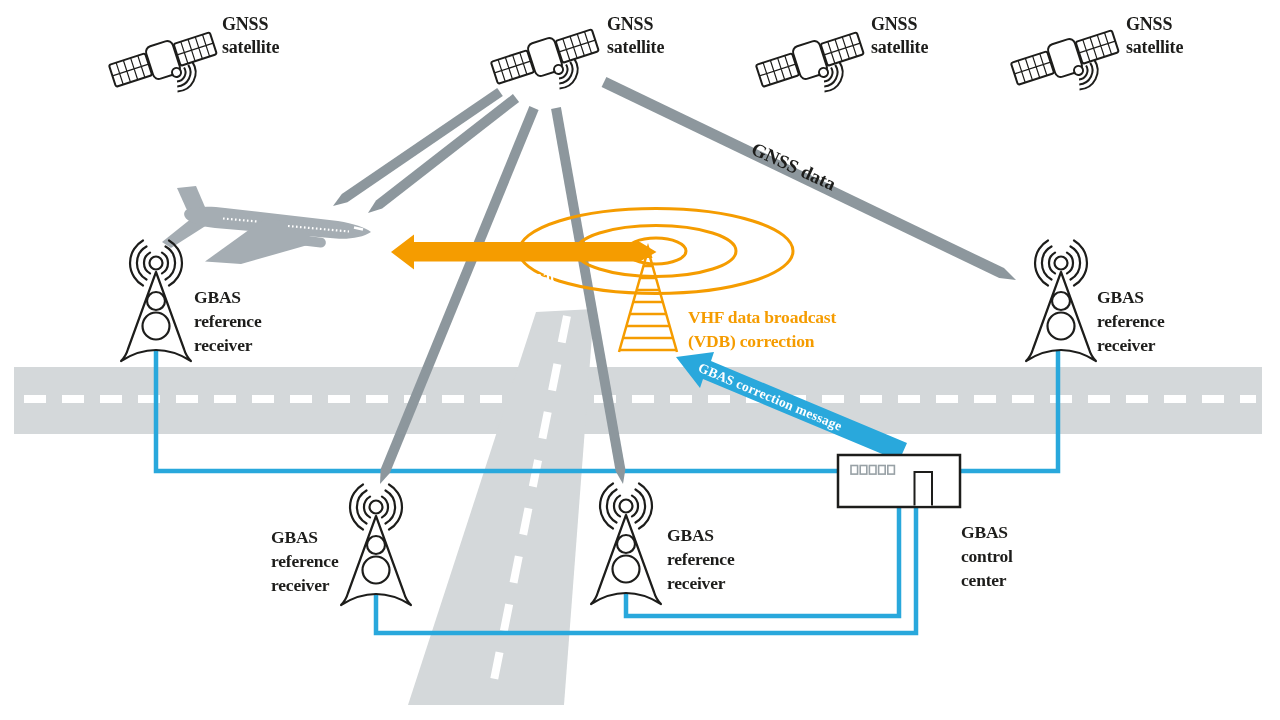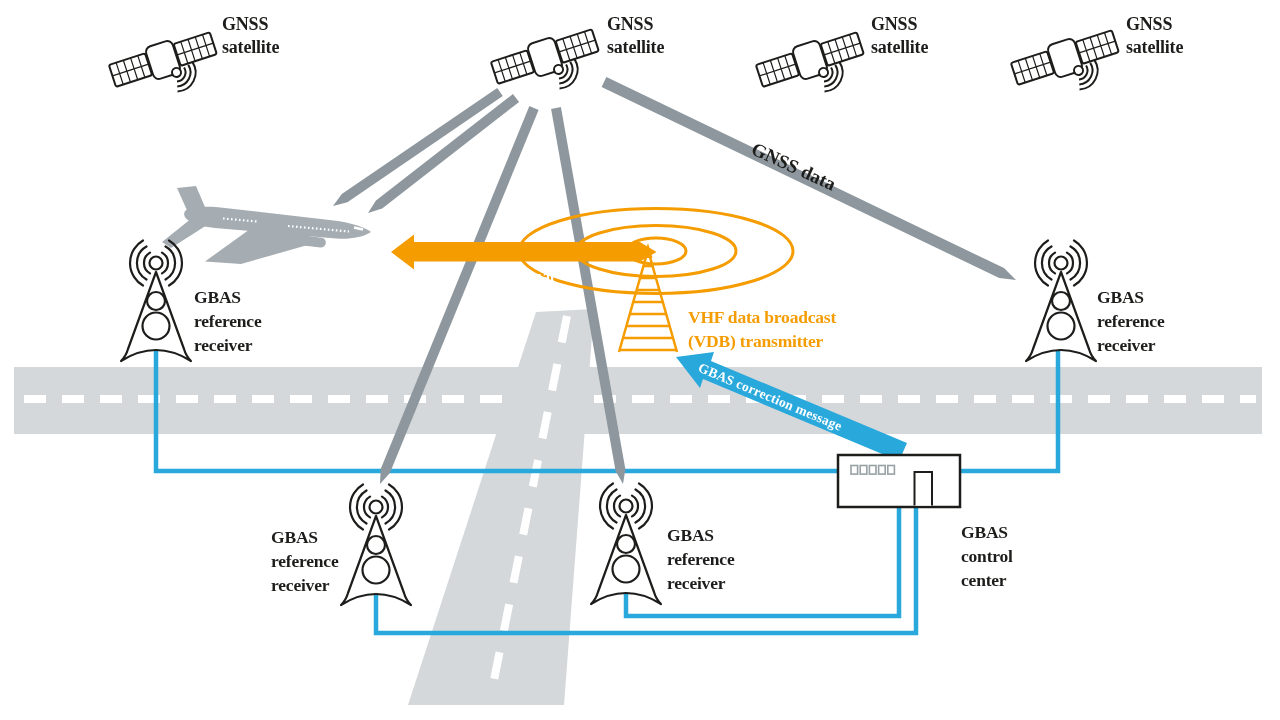--- a/index.html
+++ b/index.html
@@ -143,19 +143,19 @@
 reference
 receiver</div>
   <div class="lbl" style="left:271px;top:525px;">GBAS
 reference
 receiver</div>
 
   <div class="lbl" style="left:961px;top:520px;">GBAS
 control
 center</div>
   <div class="lbl orange" style="left:688px;top:305px;">VHF data broadcast
-(VDB) transmitter</div>
+(VDB) correction</div>
 
   <div class="flow-vdb">VDB signal</div>
   <div class="flow-gnss">GNSS data</div>
   <div class="flow-corr">GBAS correction message</div>
 
 </div>
 
 </body></html>

